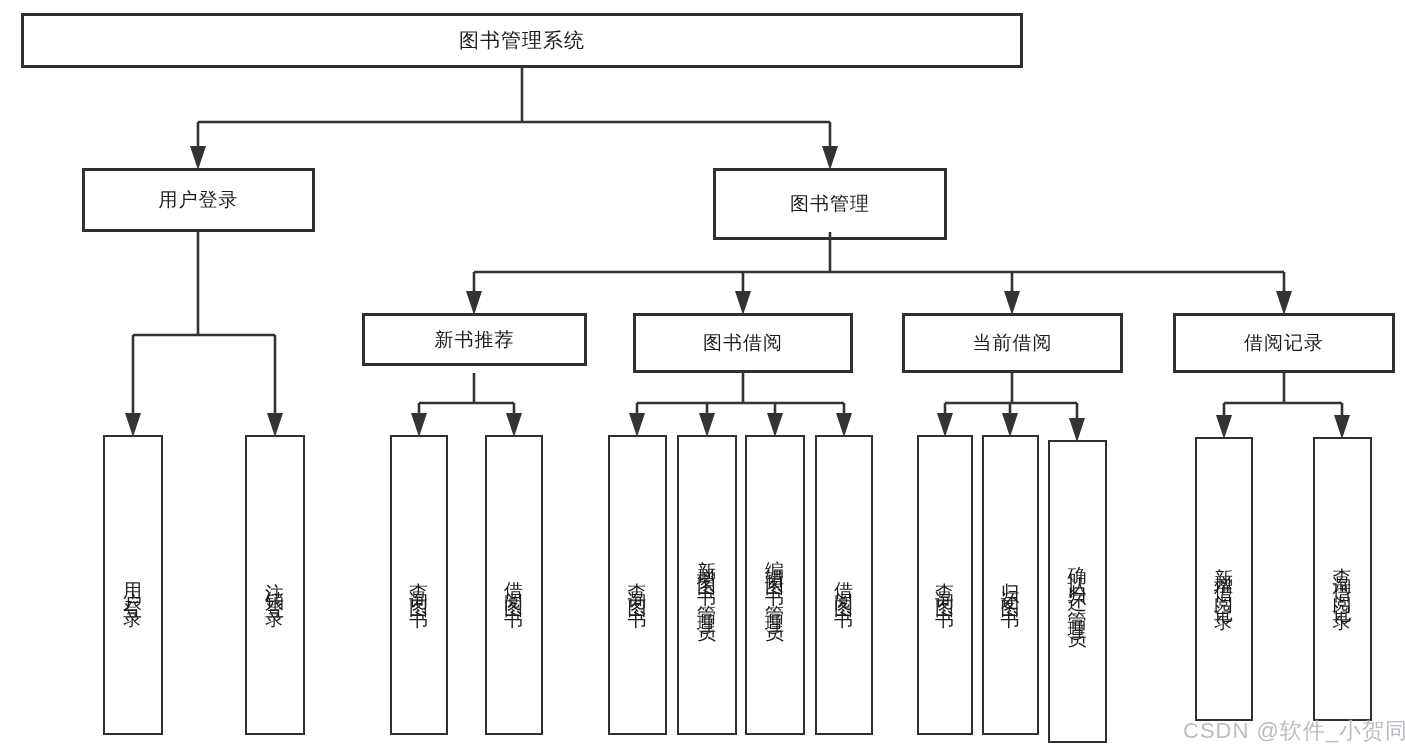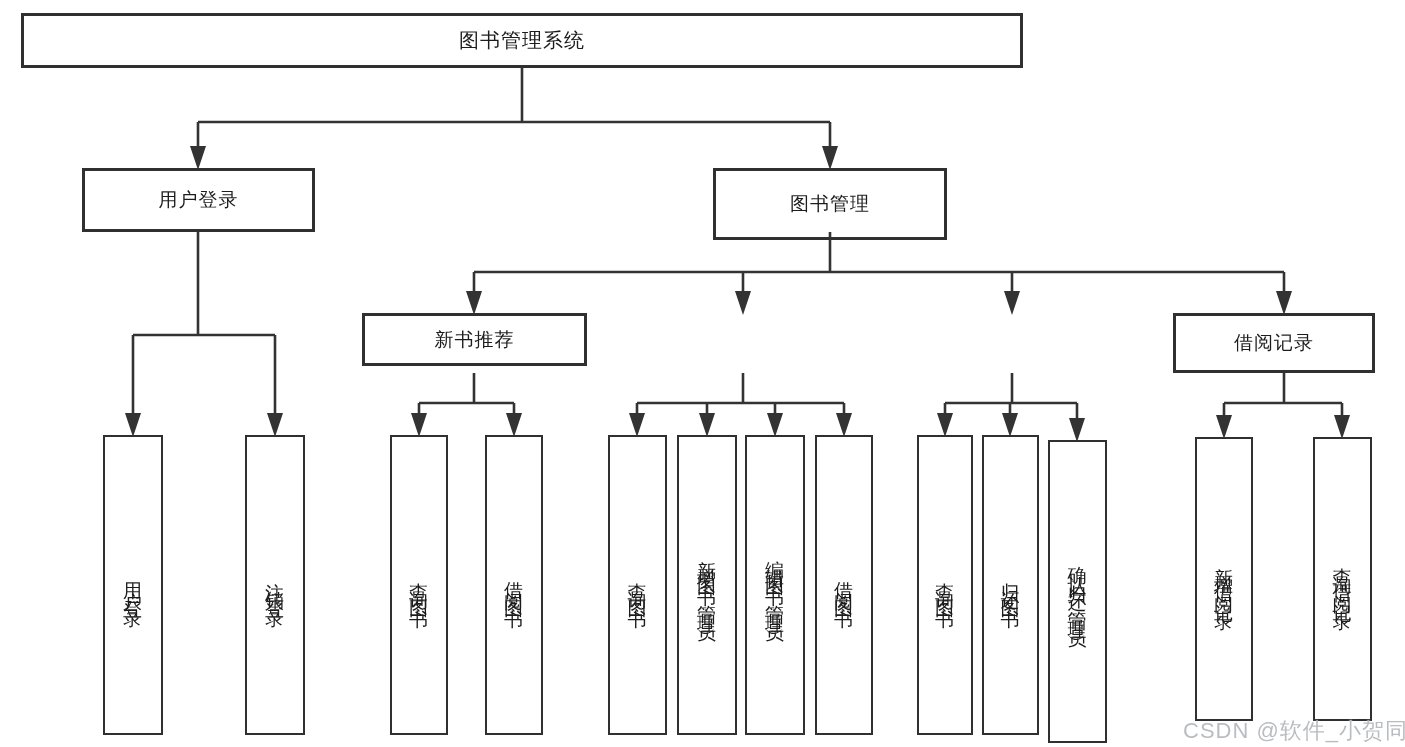--- a/index.html
+++ b/index.html
@@ -85,21 +85,23 @@
       <polygon points="1334,415 1350,415 1342,439"></polygon>
     </g>
   </svg>
 
   <div class="node root" style="left:21px;top:13px;width:1002px;height:55px">图书管理系统</div>
 
   <div class="node" style="left:82px;top:168px;width:233px;height:64px">用户登录</div>
   <div class="node" style="left:713px;top:168px;width:234px;height:72px">图书管理</div>
 
   <div class="node" style="left:362px;top:313px;width:225px;height:53px">新书推荐</div>
-  <div class="node" style="left:1173px;top:313px;width:202px;height:60px">借阅记录</div>
+  <div class="node" style="left:633px;top:313px;width:220px;height:60px">图书借阅</div>
+  <div class="node" style="left:902px;top:313px;width:221px;height:60px">当前借阅</div>
+  <div class="node" style="left:1173px;top:313px;width:222px;height:60px">借阅记录</div>
 
   <div class="node vert" style="left:103px;top:435px;width:60px;height:300px">用户登录</div>
   <div class="node vert" style="left:245px;top:435px;width:60px;height:300px">注销登录</div>
 
   <div class="node vert" style="left:390px;top:435px;width:58px;height:300px">查询图书</div>
   <div class="node vert" style="left:485px;top:435px;width:58px;height:300px">借阅图书</div>
 
   <div class="node vert" style="left:608px;top:435px;width:59px;height:300px">查询图书</div>
   <div class="node vert" style="left:677px;top:435px;width:60px;height:300px">新增图书（管理员）</div>
   <div class="node vert" style="left:745px;top:435px;width:60px;height:300px">编辑图书（管理员）</div>

